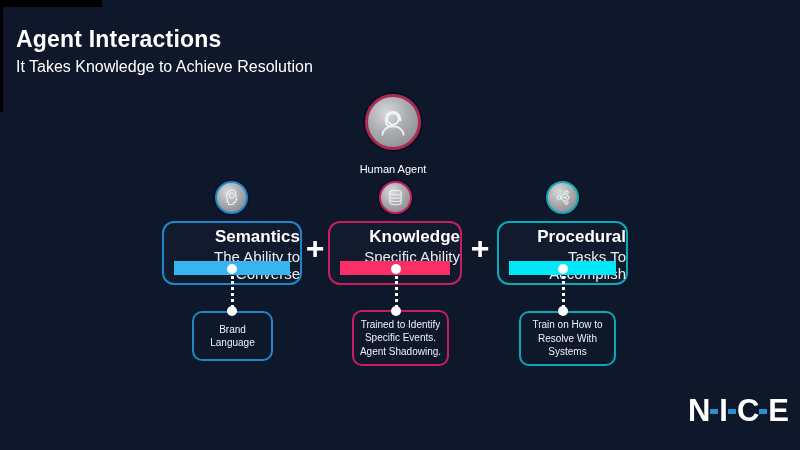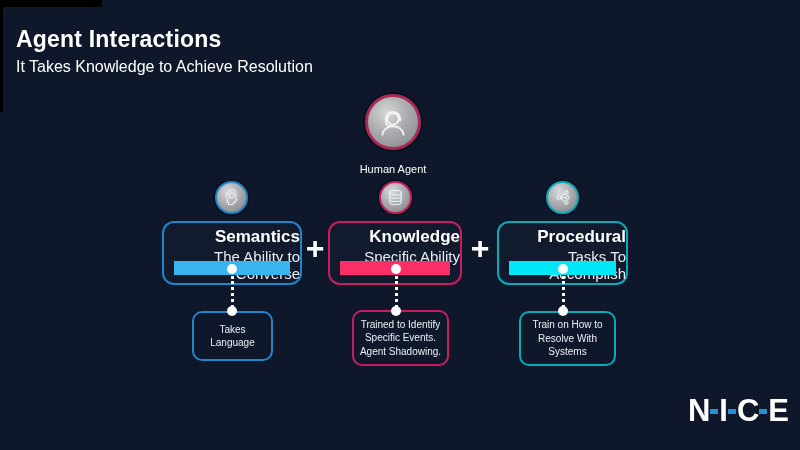--- a/index.html
+++ b/index.html
@@ -110,21 +110,21 @@
       </svg>
     </div>
     <div class="kbox">
       <div class="kbox-title">Semantics</div>
       <div class="kbox-sub">The Ability to Converse</div>
       <div class="kbox-bar"></div>
     </div>
     <div class="dot-top"></div>
     <div class="conn-line"></div>
     <div class="dot-bottom"></div>
-    <div class="note">Takes
+    <div class="note">Brand
 Language</div>
   </div>
 
   <div class="plus p0">+</div>
 
   
   <div class="col c1" style="--accent: #c81e5f; --bar: #fb2f67;">
     <div class="icon-circle">
       <svg viewBox="0 0 24 24" fill="none" stroke="#eceff2" stroke-width="1.2" stroke-linecap="round" stroke-linejoin="round">
         <ellipse cx="12" cy="6.5" rx="6.5" ry="2.7"></ellipse>

